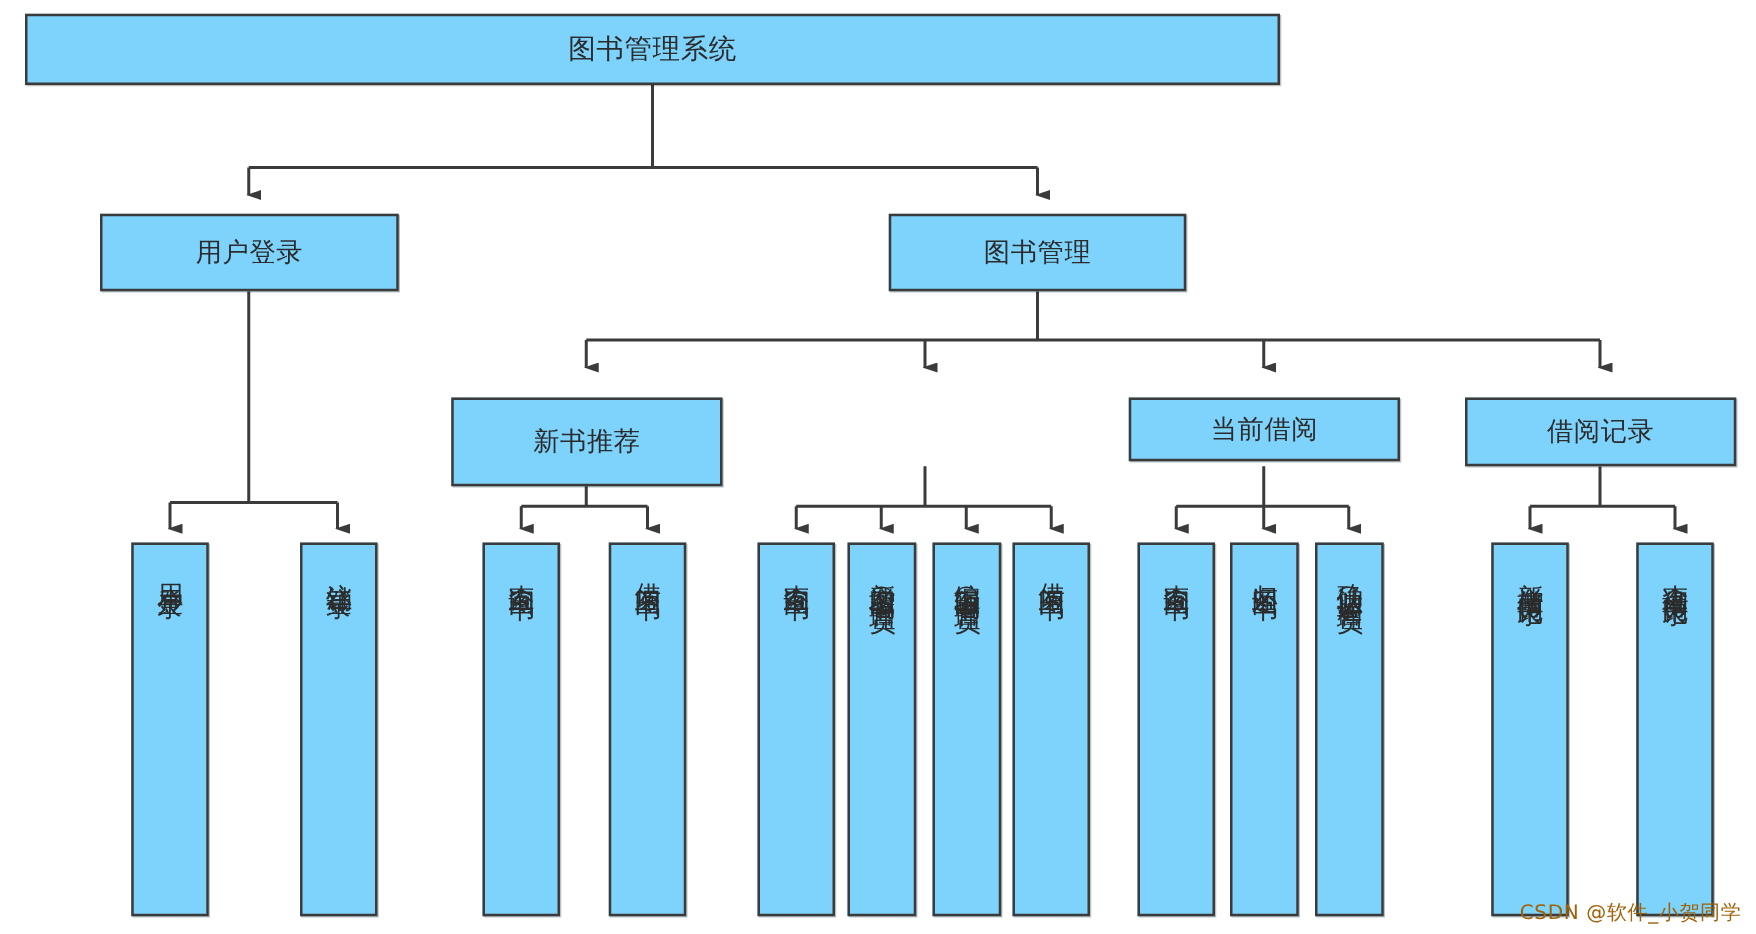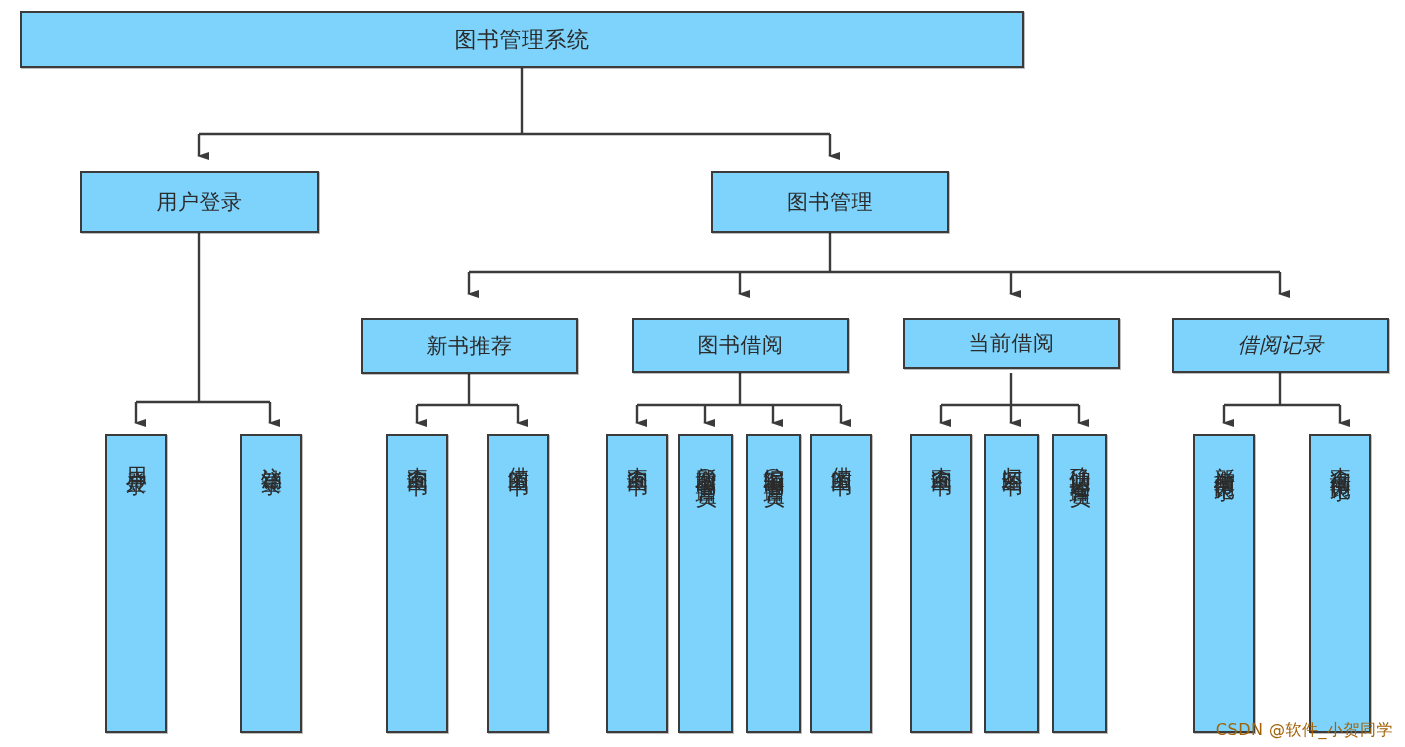--- a/index.html
+++ b/index.html
@@ -129,30 +129,27 @@
     <span class="label">图书管理系统</span>
   </div>
 
   <div class="node level2" style="left:80px; top:171px; width:239px; height:62px;">
     <span class="label">用户登录</span>
   </div>
   <div class="node level2" style="left:711px; top:171px; width:238px; height:62px;">
     <span class="label">图书管理</span>
   </div>
 
-  <div class="node level3" style="left:361px; top:318px; width:217px; height:56px;">
+  <div class="node level3" style="left:361px; top:318px; width:217px; height:71px;">
     <span class="label">新书推荐</span>
-  </div>
-  <div class="node level3" style="left:632px; top:318px; width:217px; height:55px;">
-    <span class="label">图书借阅</span>
   </div>
   <div class="node level3" style="left:903px; top:318px; width:217px; height:51px;">
     <span class="label">当前借阅</span>
   </div>
-  <div class="node level3" style="left:1172px; top:318px; width:217px; height:55px;font-style:italic;">
+  <div class="node level3" style="left:1172px; top:318px; width:217px; height:55px;">
     <span class="label">借阅记录</span>
   </div>
 
   <div class="node leaf" style="left:105px; top:434px; width:62px; height:299px;">
     <span class="label">用户登录</span>
   </div>
   <div class="node leaf" style="left:240px; top:434px; width:62px; height:299px;">
     <span class="label">注销登录</span>
   </div>
 

